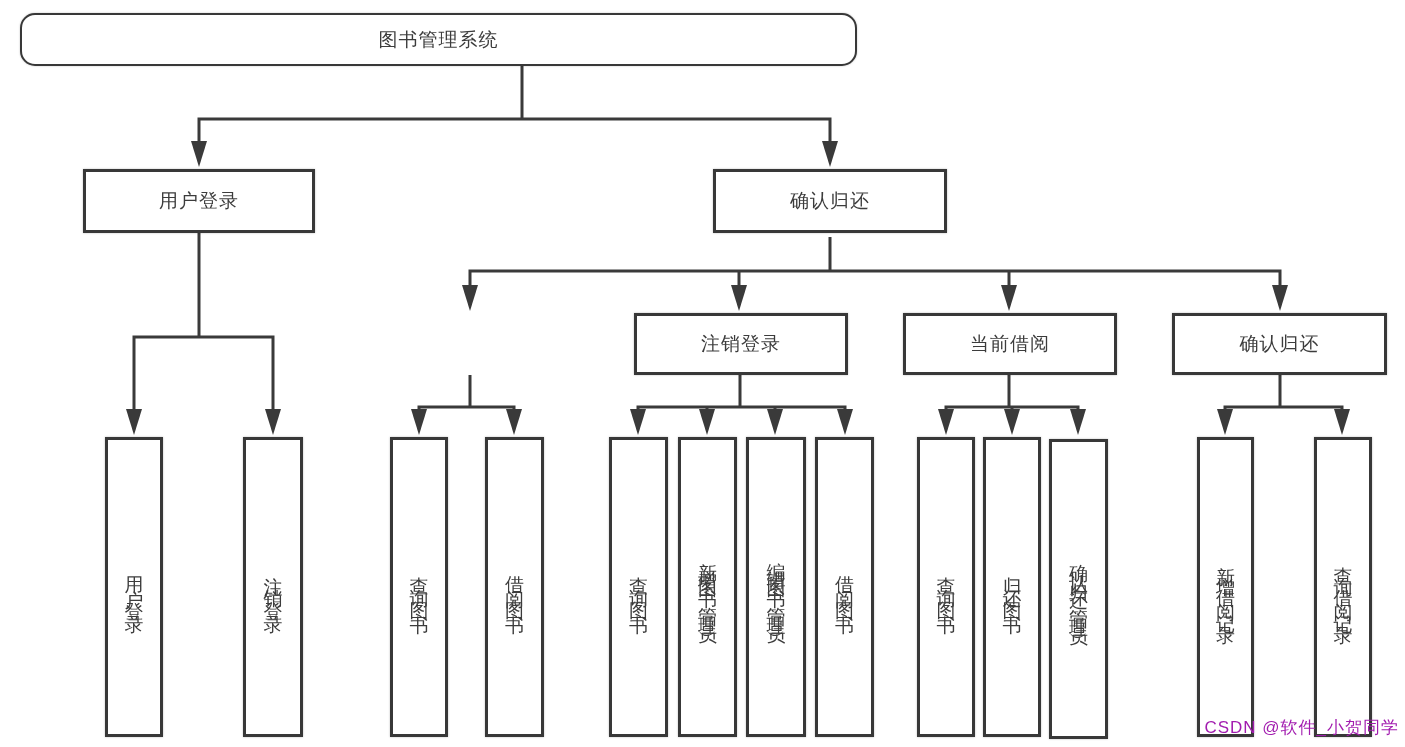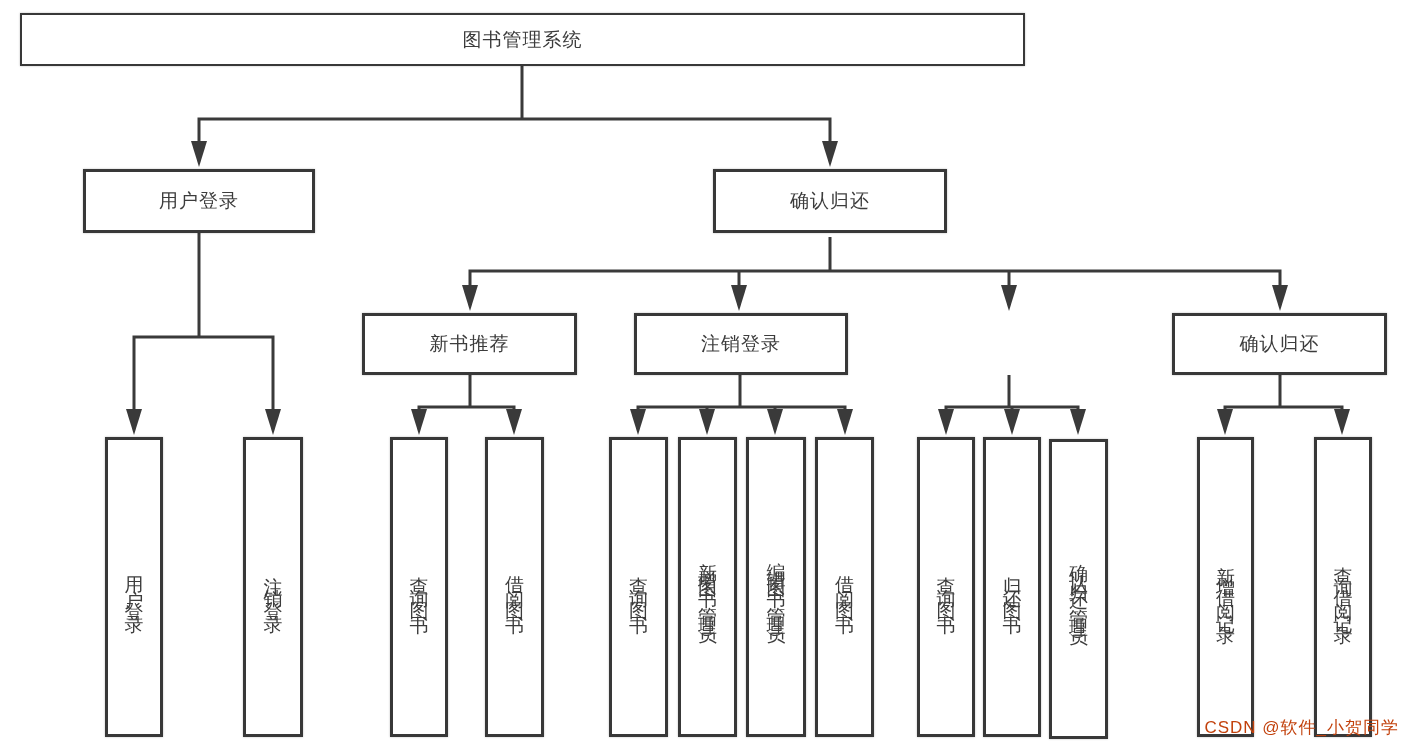--- a/index.html
+++ b/index.html
@@ -29,21 +29,21 @@
     letter-spacing:13px;
     line-height:1.05;
     white-space:nowrap;
   }
   .leaf.mid span{letter-spacing:12px;}
   .leaf.long span{letter-spacing:9px;}
   .watermark{
     position:absolute;
     right:6px;top:716px;
     font-size:17px;
-    color:#c2410c;
+    color:#a21caf;
     letter-spacing:1px;
     white-space:nowrap;
   }
 </style>
 </head>
 <body>
 
 <div id="canvas">
 
   <svg id="wires" viewBox="0 0 1405 747" xmlns="http://www.w3.org/2000/svg">
@@ -79,36 +79,36 @@
       <polygon points="767,409 783,409 775,435"></polygon>
       <polygon points="837,409 853,409 845,435"></polygon>
       <polygon points="938,409 954,409 946,435"></polygon>
       <polygon points="1004,409 1020,409 1012,435"></polygon>
       <polygon points="1070,409 1086,409 1078,435"></polygon>
       <polygon points="1217,409 1233,409 1225,435"></polygon>
       <polygon points="1334,409 1350,409 1342,435"></polygon>
     </g>
   </svg>
 
-  <div class="node root" style="left:20px;top:13px;width:1005px;height:53px;">
+  <div class="node root" style="left:20px;top:13px;width:837px;height:53px;border-radius:15px;">
     <span>图书管理系统</span>
   </div>
 
   <div class="node" style="left:83px;top:169px;width:232px;height:64px;">
     <span>用户登录</span>
   </div>
   <div class="node" style="left:713px;top:169px;width:234px;height:64px;">
     <span>确认归还</span>
   </div>
 
-  <div class="node" style="left:362px;top:313px;width:215px;height:62px;">
-    <span>新书推荐</span>
-  </div>
   <div class="node" style="left:634px;top:313px;width:214px;height:62px;">
     <span>注销登录</span>
+  </div>
+  <div class="node" style="left:903px;top:313px;width:214px;height:62px;">
+    <span>当前借阅</span>
   </div>
   <div class="node" style="left:1172px;top:313px;width:215px;height:62px;">
     <span>确认归还</span>
   </div>
 
   <div class="node leaf" style="left:105px;top:437px;width:58px;height:300px;">
     <span>用户登录</span>
   </div>
   <div class="node leaf" style="left:243px;top:437px;width:60px;height:300px;">
     <span>注销登录</span>

